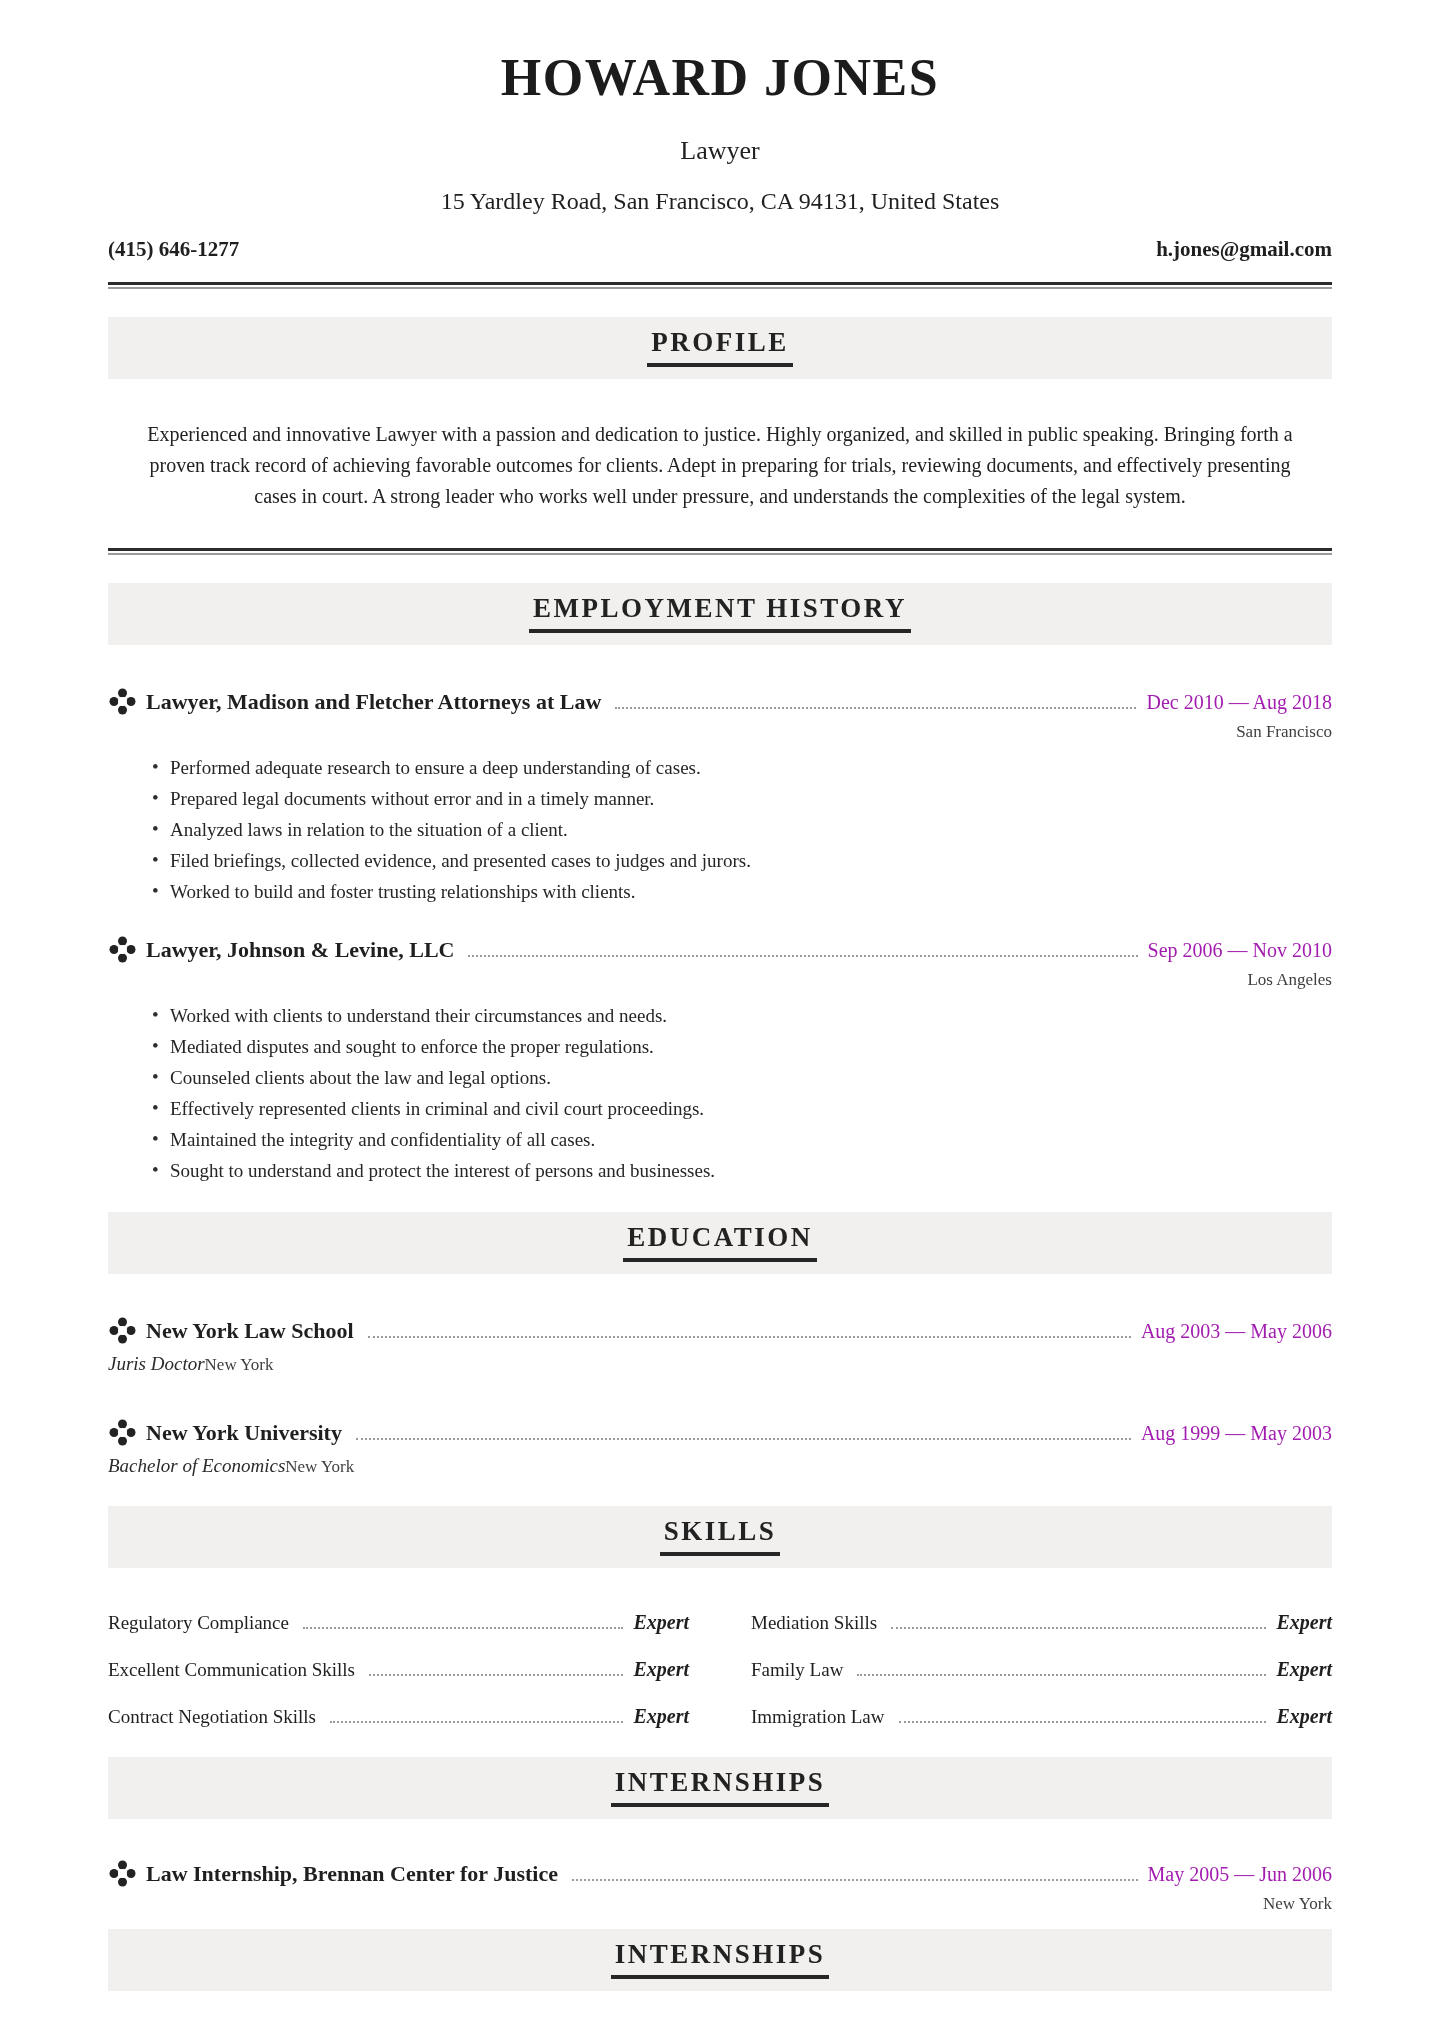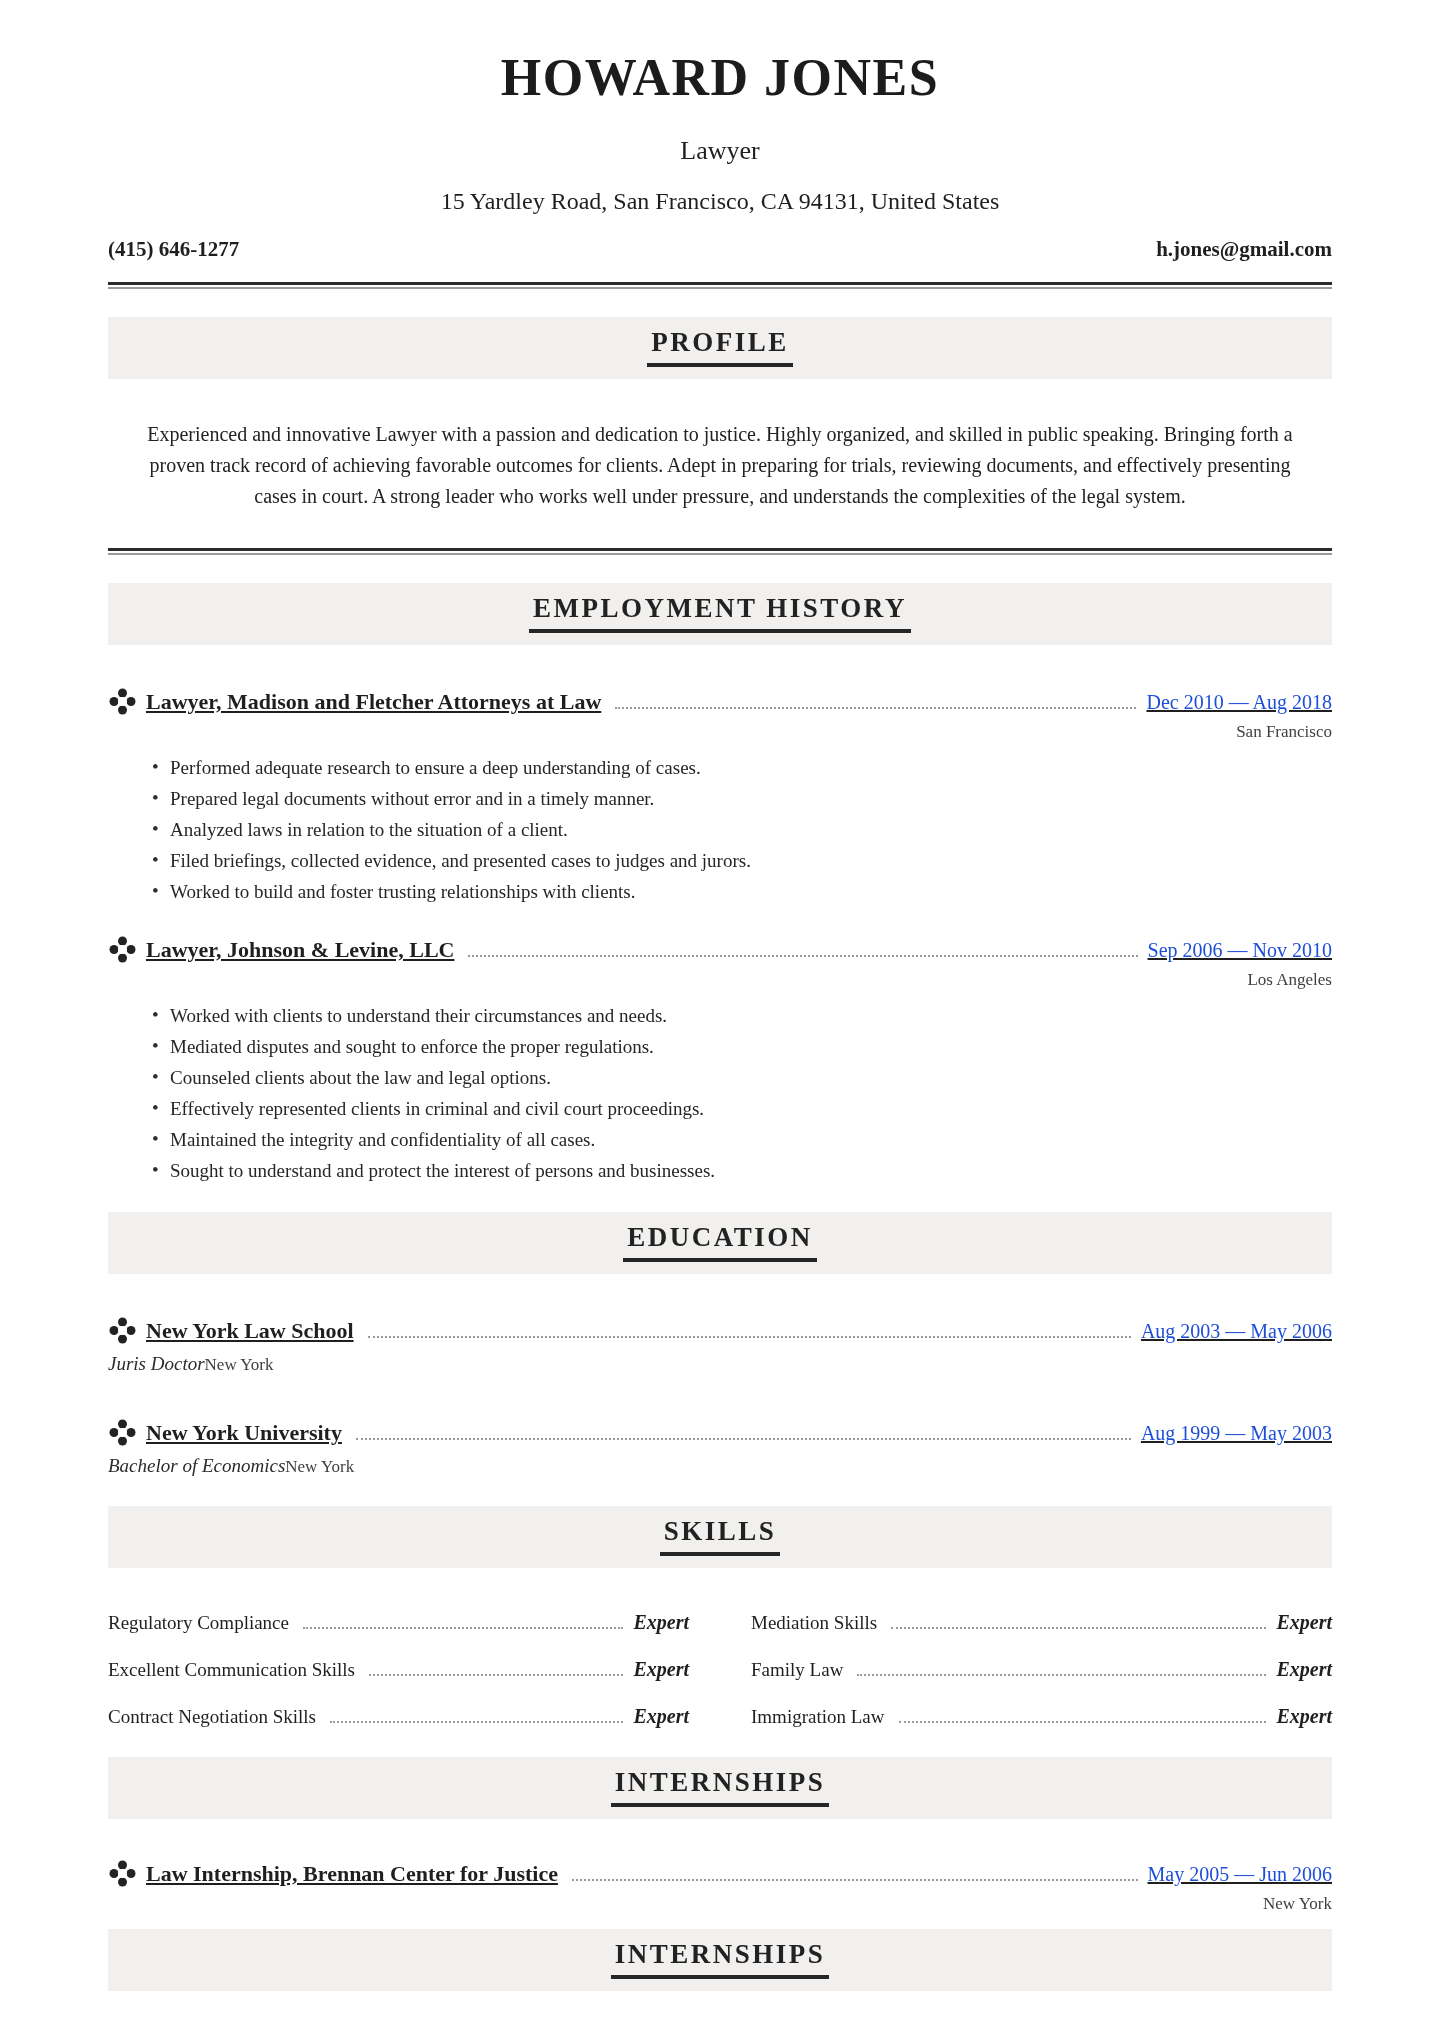--- a/index.html
+++ b/index.html
@@ -73,21 +73,21 @@
     margin: 40px auto 0 auto;
     text-align: center;
     font-size: 20px;
     line-height: 31px;
     color: #222222;
   }
 
   
   .entry { margin-top: 42px; }
   .entry.follow { margin-top: 30px; }
-  .entry-head { display: flex; align-items: center; text-decoration: underline; }
+  .entry-head { display: flex; align-items: center; }
   .qicon { flex: 0 0 30px; width: 30px; height: 28px; position: relative; align-self: center; }
   .qicon::before {
     content: "";
     position: absolute;
     left: 10px; top: 9px;
     width: 9px; height: 9px;
     border-radius: 50%;
     box-shadow: 0 -8.5px 0 0 #232323, 0 8.5px 0 0 #232323,
                 -8.5px 0 0 0 #232323, 8.5px 0 0 0 #232323;
   }
@@ -98,21 +98,21 @@
     margin-left: 8px;
     white-space: nowrap;
   }
   .leader {
     flex: 1 1 auto;
     border-bottom: 2px dotted #9a9a9a;
     align-self: flex-end;
     margin: 0 10px 8px 14px;
     min-width: 30px;
   }
-  .entry-dates { font-size: 20px; line-height: 30px; white-space: nowrap; color: #1d4ed8; }
+  .entry-dates { font-size: 20px; line-height: 30px; white-space: nowrap; color: #a21caf; }
   .entry-loc { margin-top: 4px; text-align: right; font-size: 17px; line-height: 22px; color: #3f3f3f; }
 
   .edu-sub {
     margin-top: 4px;
     display: flex;
     align-items: baseline;
   }
   .degree { font-style: italic; font-size: 19px; line-height: 24px; color: #2b2b2b; }
 
   

